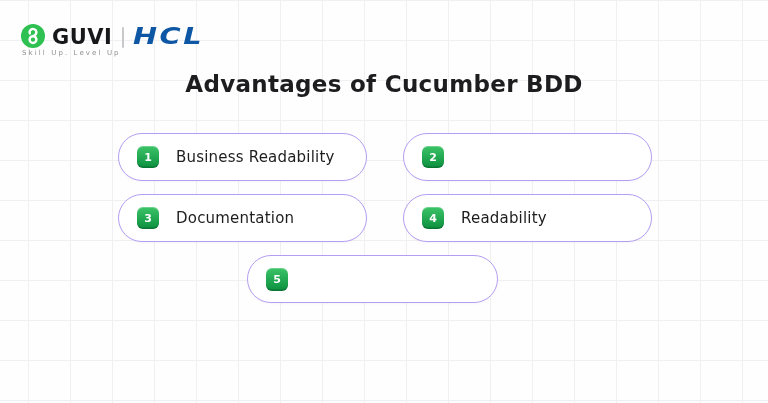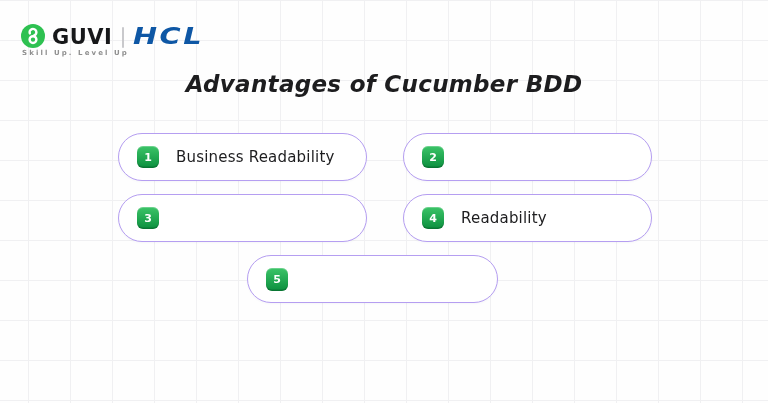--- a/index.html
+++ b/index.html
@@ -43,31 +43,30 @@
     margin:0 9px 0 10px;border-radius:1px;
   }
   .hcl-word{
     display:inline-block;
     font-size:23px;font-weight:bold;font-style:italic;
     color:var(--hcl-blue);letter-spacing:2px;line-height:1;
     transform:scaleX(1.25);transform-origin:left center;
   }
   .tagline{
     position:absolute;left:22px;top:49px;
-    font-size:7px;font-weight:bold;color:var(--tagline-gray);
+    font-size:7px;font-weight:normal;color:var(--tagline-gray);
     letter-spacing:2.1px;white-space:nowrap;
   }
 
   
   .title{
     position:absolute;left:0;right:0;top:71px;
     text-align:center;
     font-size:23px;font-weight:bold;color:var(--text-dark);
     letter-spacing:0.3px;
-    font-style:italic;
   }
 
   
   .pill{
     position:absolute;height:48px;
     background:#FFFFFF;
     border:1.5px solid var(--pill-border);
     border-radius:24px;
     display:flex;align-items:center;
     box-shadow:0 1px 2px rgba(60,40,120,0.04);
@@ -116,20 +115,21 @@
     <span class="badge">1</span>
     <span class="pill-label">Business Readability</span>
   </div>
 
   <div class="pill pill-2">
     <span class="badge">2</span>
   </div>
 
   <div class="pill pill-3">
     <span class="badge">3</span>
+    <span class="pill-label">Documentation</span>
   </div>
 
   <div class="pill pill-4">
     <span class="badge">4</span>
     <span class="pill-label">Readability</span>
   </div>
 
   <div class="pill pill-5">
     <span class="badge">5</span>
   </div>

